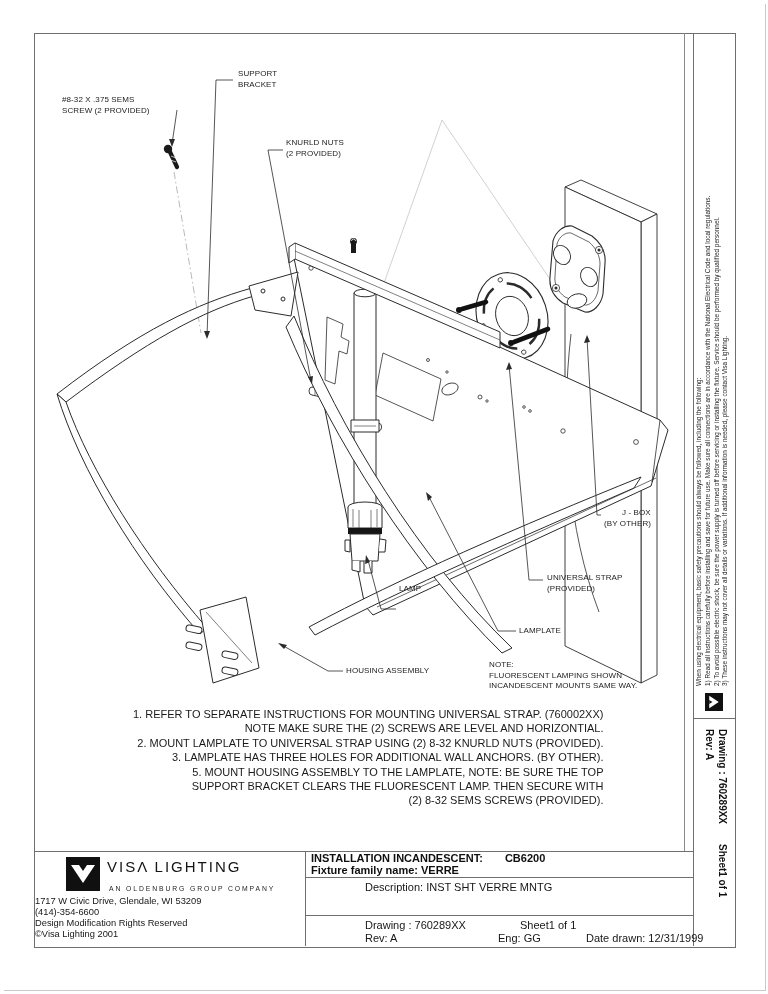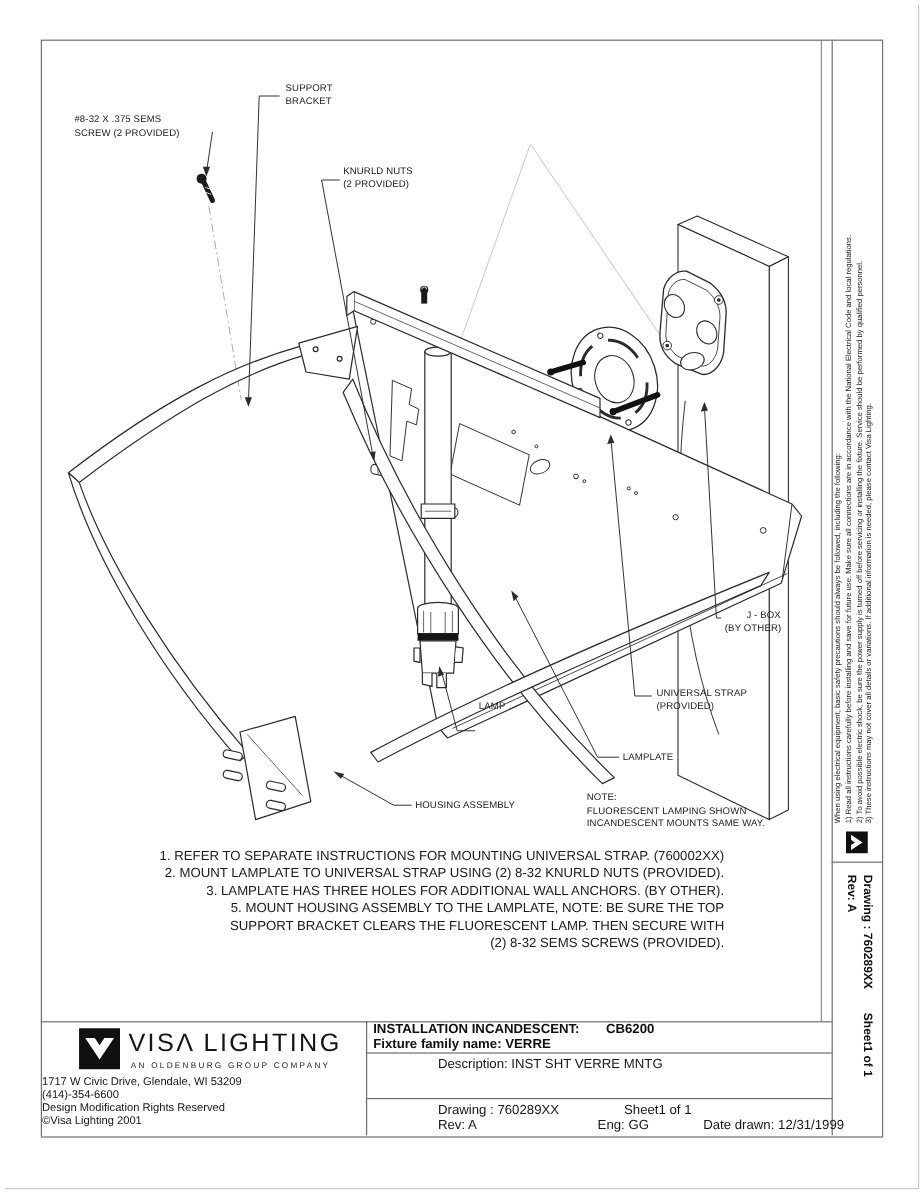--- a/index.html
+++ b/index.html
@@ -20,21 +20,21 @@
   
   .rot-wrap{position:absolute;overflow:visible;}
   .rot-ccw{transform-origin:0 0;transform:rotate(-90deg) translate(-684px,0);width:684px;height:41px;
            display:flex;align-items:flex-start;gap:7px;padding-left:6px;box-sizing:border-box;}
   .warn-lines{font-size:6.4px;line-height:8.8px;color:#222;white-space:nowrap;padding-top:1px;}
   .rot-cw{transform-origin:0 0;transform:rotate(90deg) translate(0,-40px);width:228px;height:40px;
           padding-left:10px;box-sizing:border-box;font-weight:bold;font-size:10px;line-height:13px;color:#111;}
   .rot-cw .l1{display:flex;gap:20px;white-space:nowrap;padding-top:5px;}
   
   .tb-cell{position:absolute;}
-  .brand-word{font-size:21px;letter-spacing:2px;color:#141414;white-space:nowrap;}
+  .brand-word{font-size:15px;letter-spacing:2px;color:#141414;white-space:nowrap;}
   .brand-tag{font-size:6.8px;letter-spacing:1.9px;color:#242424;white-space:nowrap;margin-top:2px;}
   .addr{font-size:9.3px;line-height:11px;text-align:left;color:#161616;}
   .tb-bold{font-weight:bold;font-size:11px;line-height:13px;color:#0f0f0f;white-space:nowrap;}
   .tb-reg{font-size:11px;color:#161616;white-space:nowrap;padding-left:32px;}
   .logo-mark{display:inline-block;background:#101010;}
   
   .edge-r{position:absolute;left:765px;top:4px;width:1px;height:987px;background:#c9c9c9;}
   .edge-b{position:absolute;left:4px;top:990px;width:762px;height:1px;background:#c9c9c9;}
 </style>
 </head>
@@ -231,20 +231,21 @@
     <span>HOUSING ASSEMBLY</span>
   </div>
   <div class="callout" style="left:489px;top:660px;">
     <span>NOTE:</span>
     <span>FLUORESCENT LAMPING SHOWN</span>
     <span>INCANDESCENT MOUNTS SAME WAY.</span>
   </div>
 
   <div id="instr">
     <div>1. REFER TO SEPARATE INSTRUCTIONS FOR MOUNTING UNIVERSAL STRAP. (760002XX)</div>
+    <div class="cont">NOTE MAKE SURE THE (2) SCREWS ARE LEVEL AND HORIZONTIAL.</div>
     <div>2. MOUNT LAMPLATE TO UNIVERSAL STRAP USING (2) 8-32 KNURLD NUTS (PROVIDED).</div>
     <div>3. LAMPLATE HAS THREE HOLES FOR ADDITIONAL WALL ANCHORS. (BY OTHER).</div>
     <div>5. MOUNT HOUSING ASSEMBLY TO THE LAMPLATE, NOTE: BE SURE THE TOP</div>
     <div class="cont">SUPPORT BRACKET CLEARS THE FLUORESCENT LAMP. THEN SECURE WITH</div>
     <div class="cont">(2) 8-32 SEMS SCREWS (PROVIDED).</div>
   </div>
 
   <div class="rot-wrap" style="left:694px;top:33px;width:41px;height:685px;">
     <div class="rot-ccw">
       <span class="logo-mark" style="width:18px;height:18px;flex:0 0 18px;margin-top:11px;">

